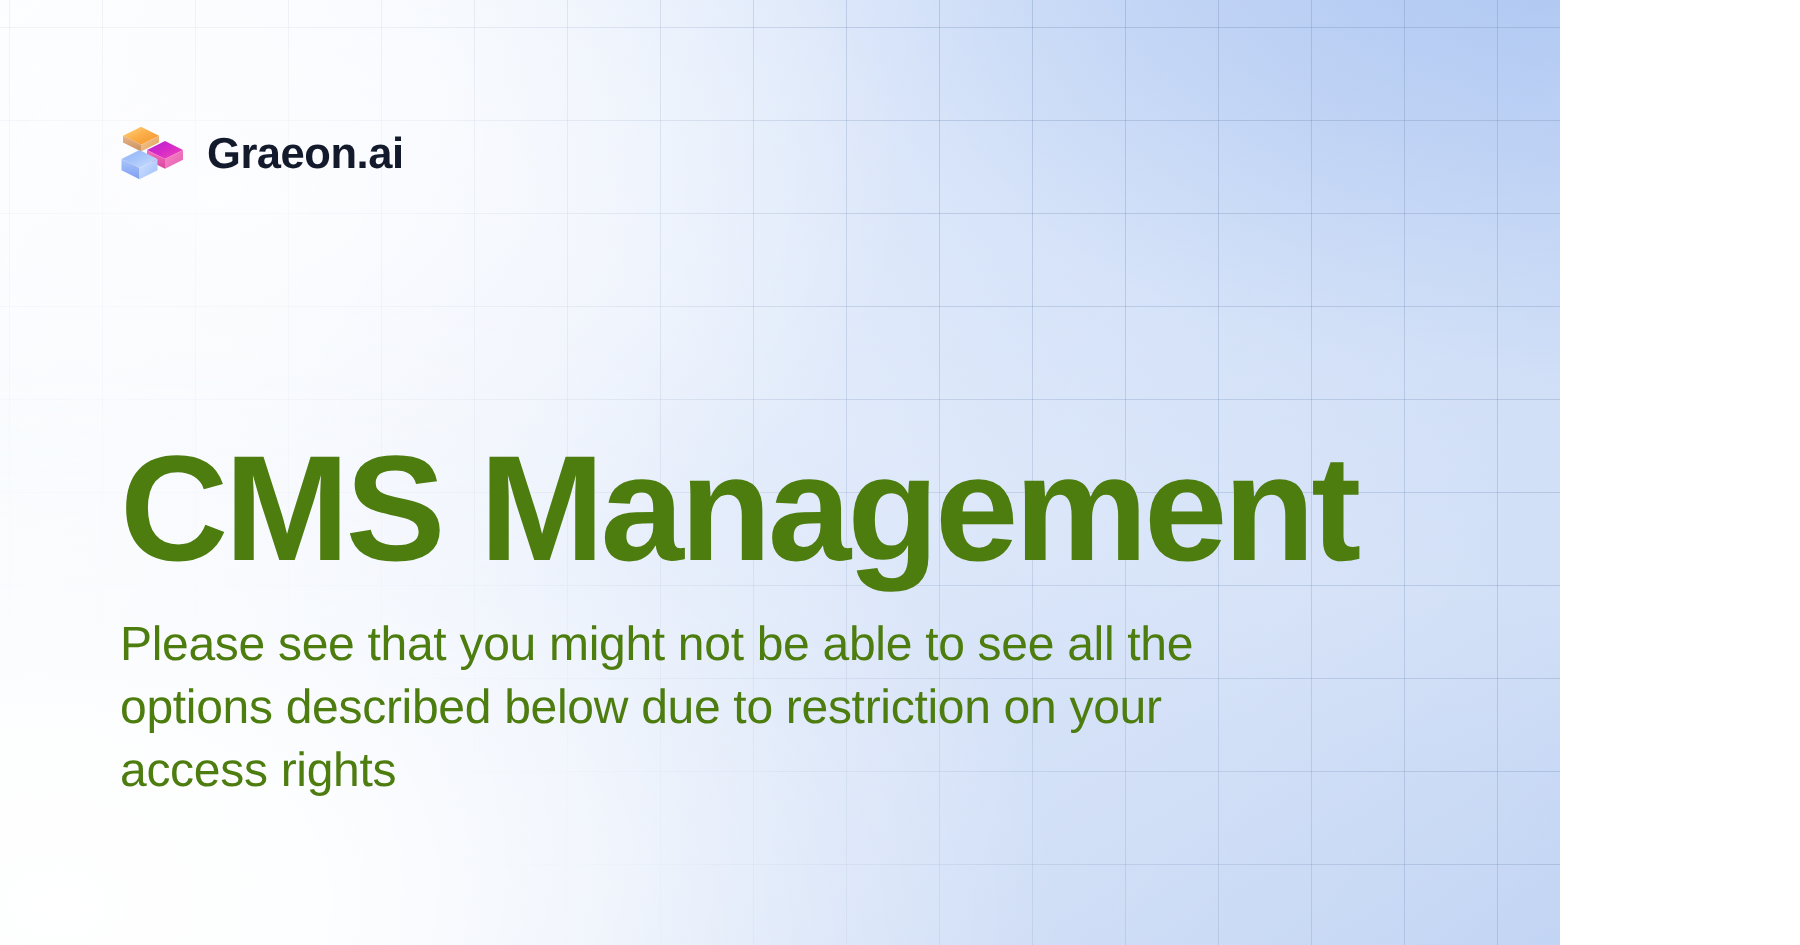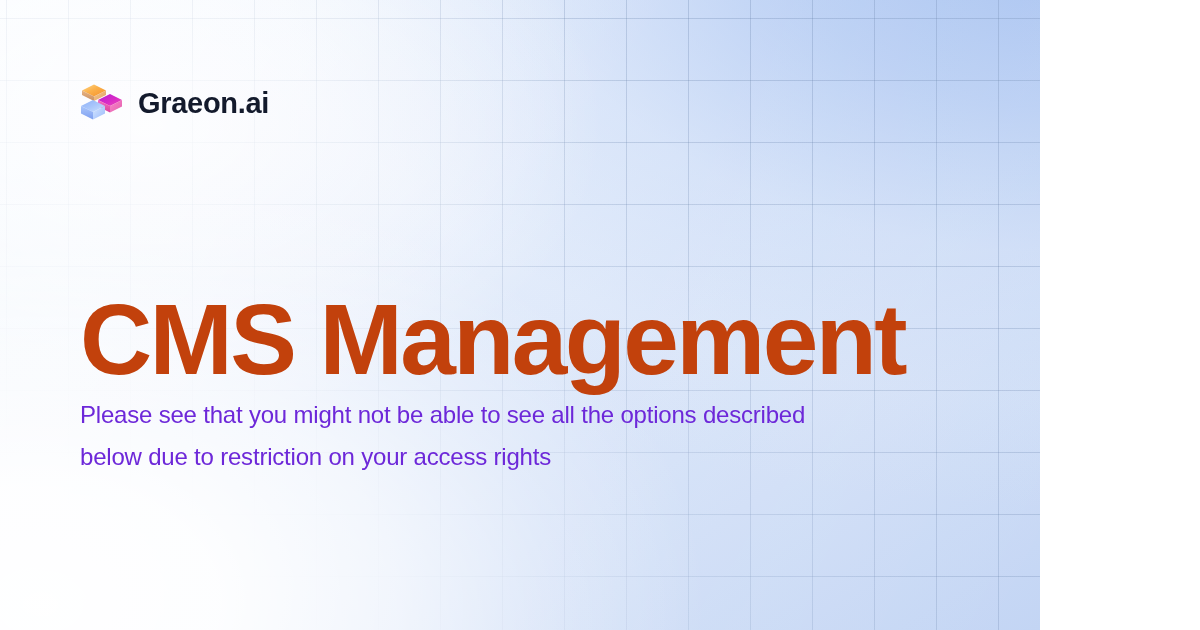--- a/index.html
+++ b/index.html
@@ -142,31 +142,31 @@
     top: 288px;
     width: 880px;
   }
 
   .headline {
     margin: 0;
     font-size: 100px;
     font-weight: 700;
     line-height: 1.02;
     letter-spacing: -2.6px;
-    color: #c2410c;
+    color: #4d7c0f;
     white-space: nowrap;
   }
 
   .subhead {
-    margin: 4px 0 0 0;
-    font-size: 24px;
+    margin: 18px 0 0 0;
+    font-size: 32px;
     font-weight: 400;
     line-height: 42px;
     letter-spacing: -0.2px;
-    color: #6d28d9;
+    color: #4d7c0f;
     max-width: 770px;
   }
 </style>
 </head>
 <body>
 
 <div class="og-card">
 
   <div class="bg-base"></div>
   <div class="bg-corner-glow"></div>

